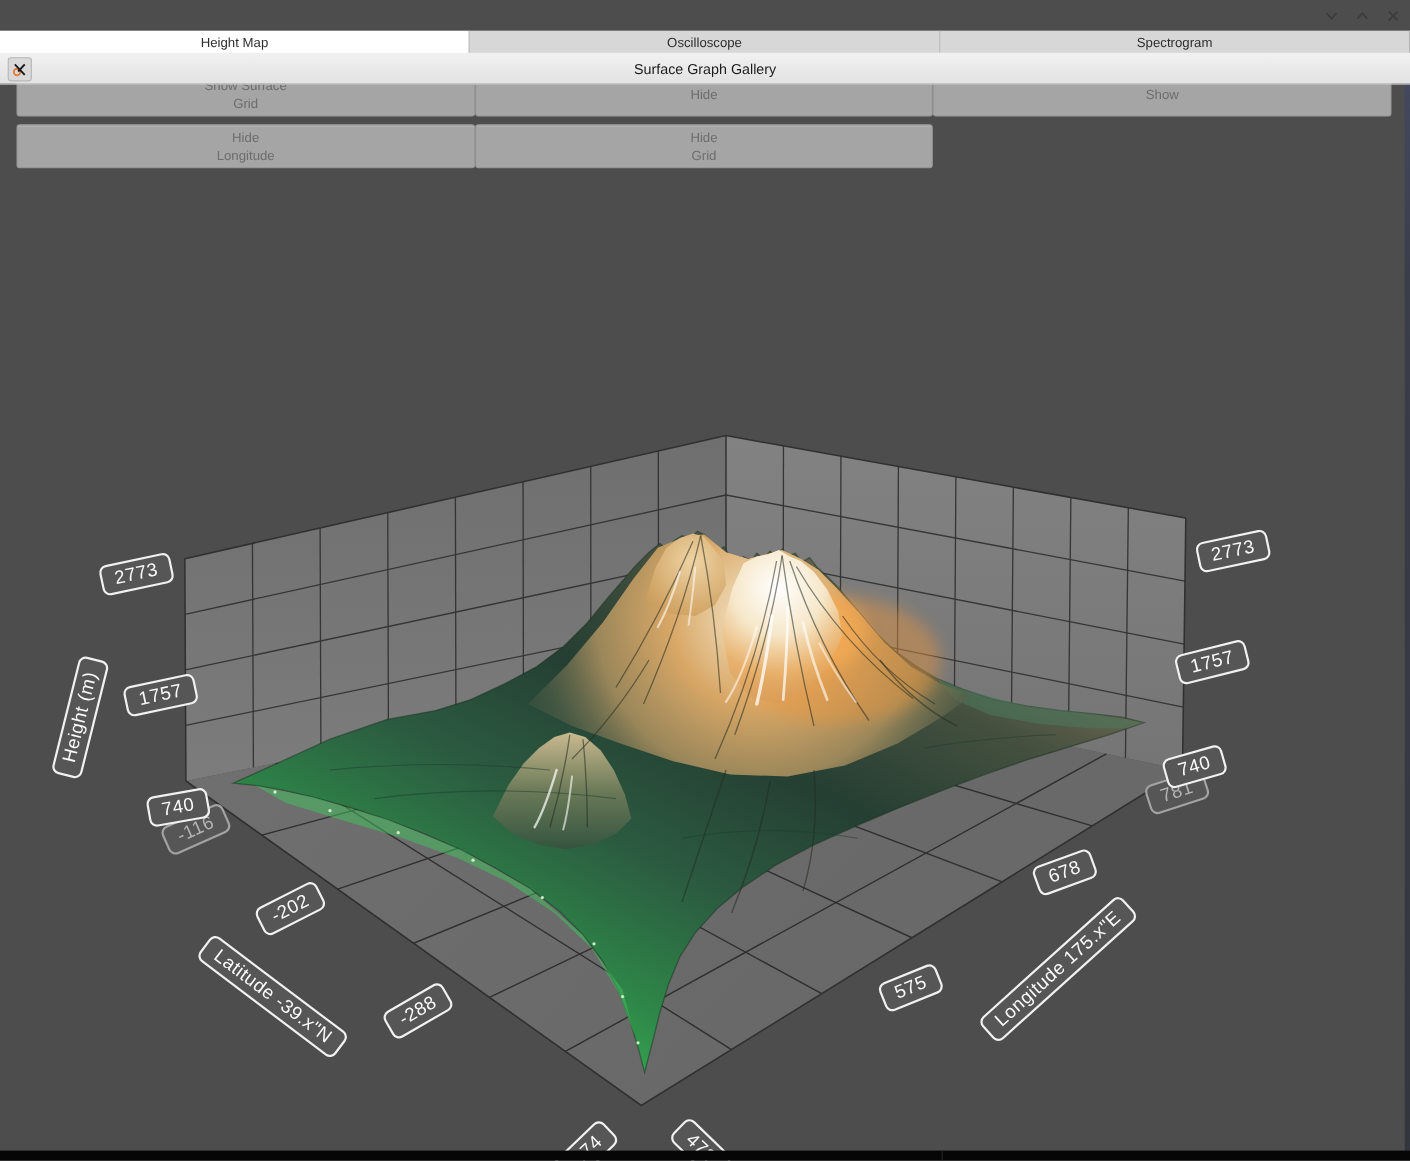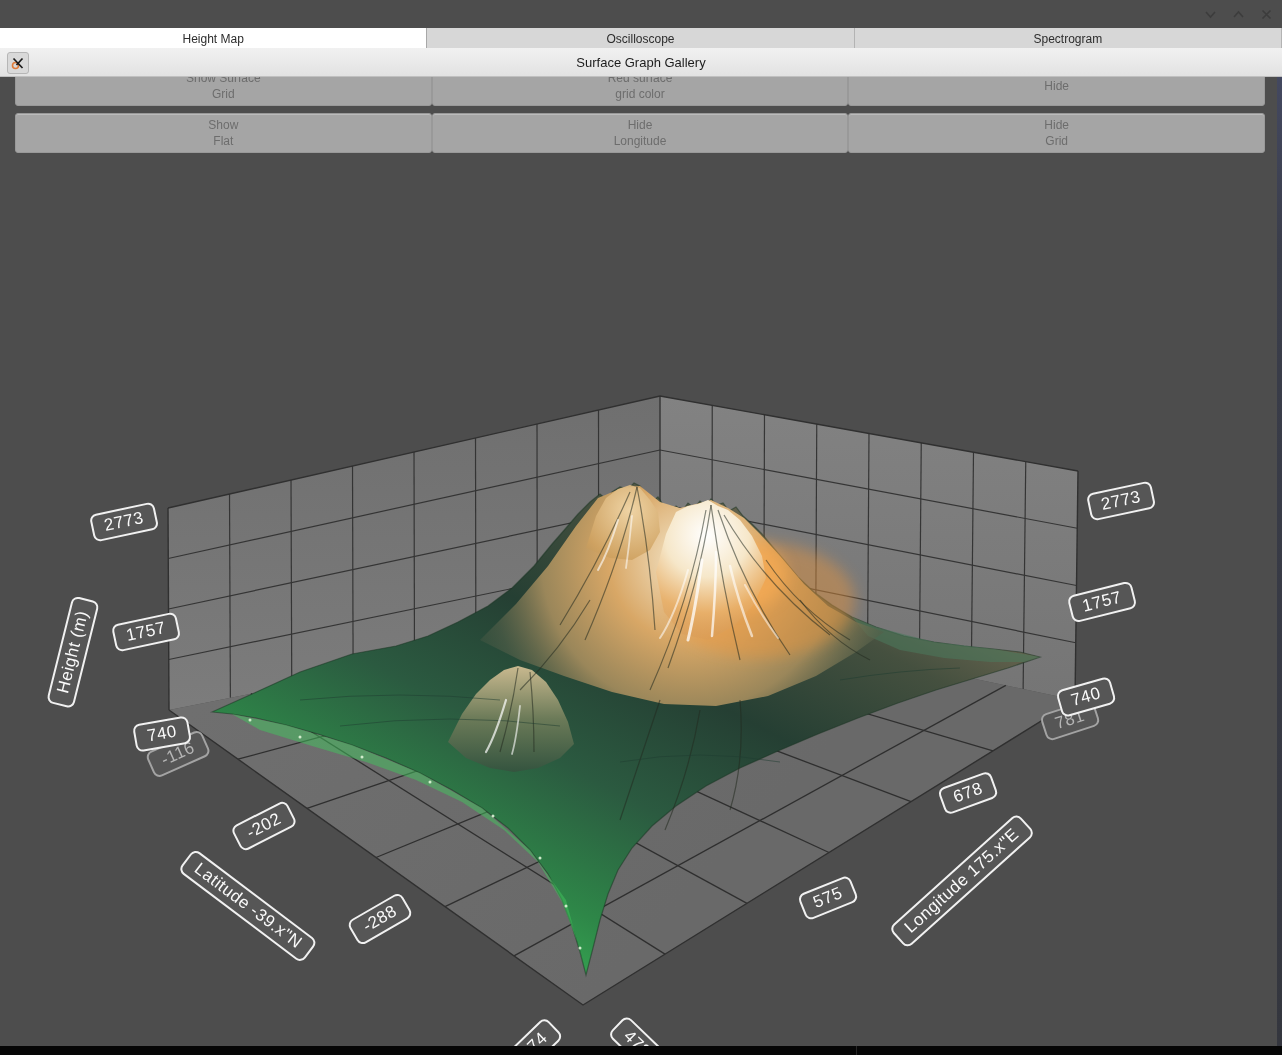--- a/index.html
+++ b/index.html
@@ -282,29 +282,24 @@
   </div>
 
   <div class="edge-sliver"></div>
 
   <div class="toolbar">
     <div class="btn">
       <span>Show Surface</span>
       <span>Grid</span>
     </div>
     <div class="btn">
-      <span>Red surface</span>
-      <span>grid color</span>
-    </div>
-    <div class="btn">
       <span>Hide</span>
     </div>
     <div class="btn">
       <span>Show</span>
-      <span>Flat</span>
     </div>
     <div class="btn">
       <span>Hide</span>
       <span>Longitude</span>
     </div>
     <div class="btn">
       <span>Hide</span>
       <span>Grid</span>
     </div>
   </div>

